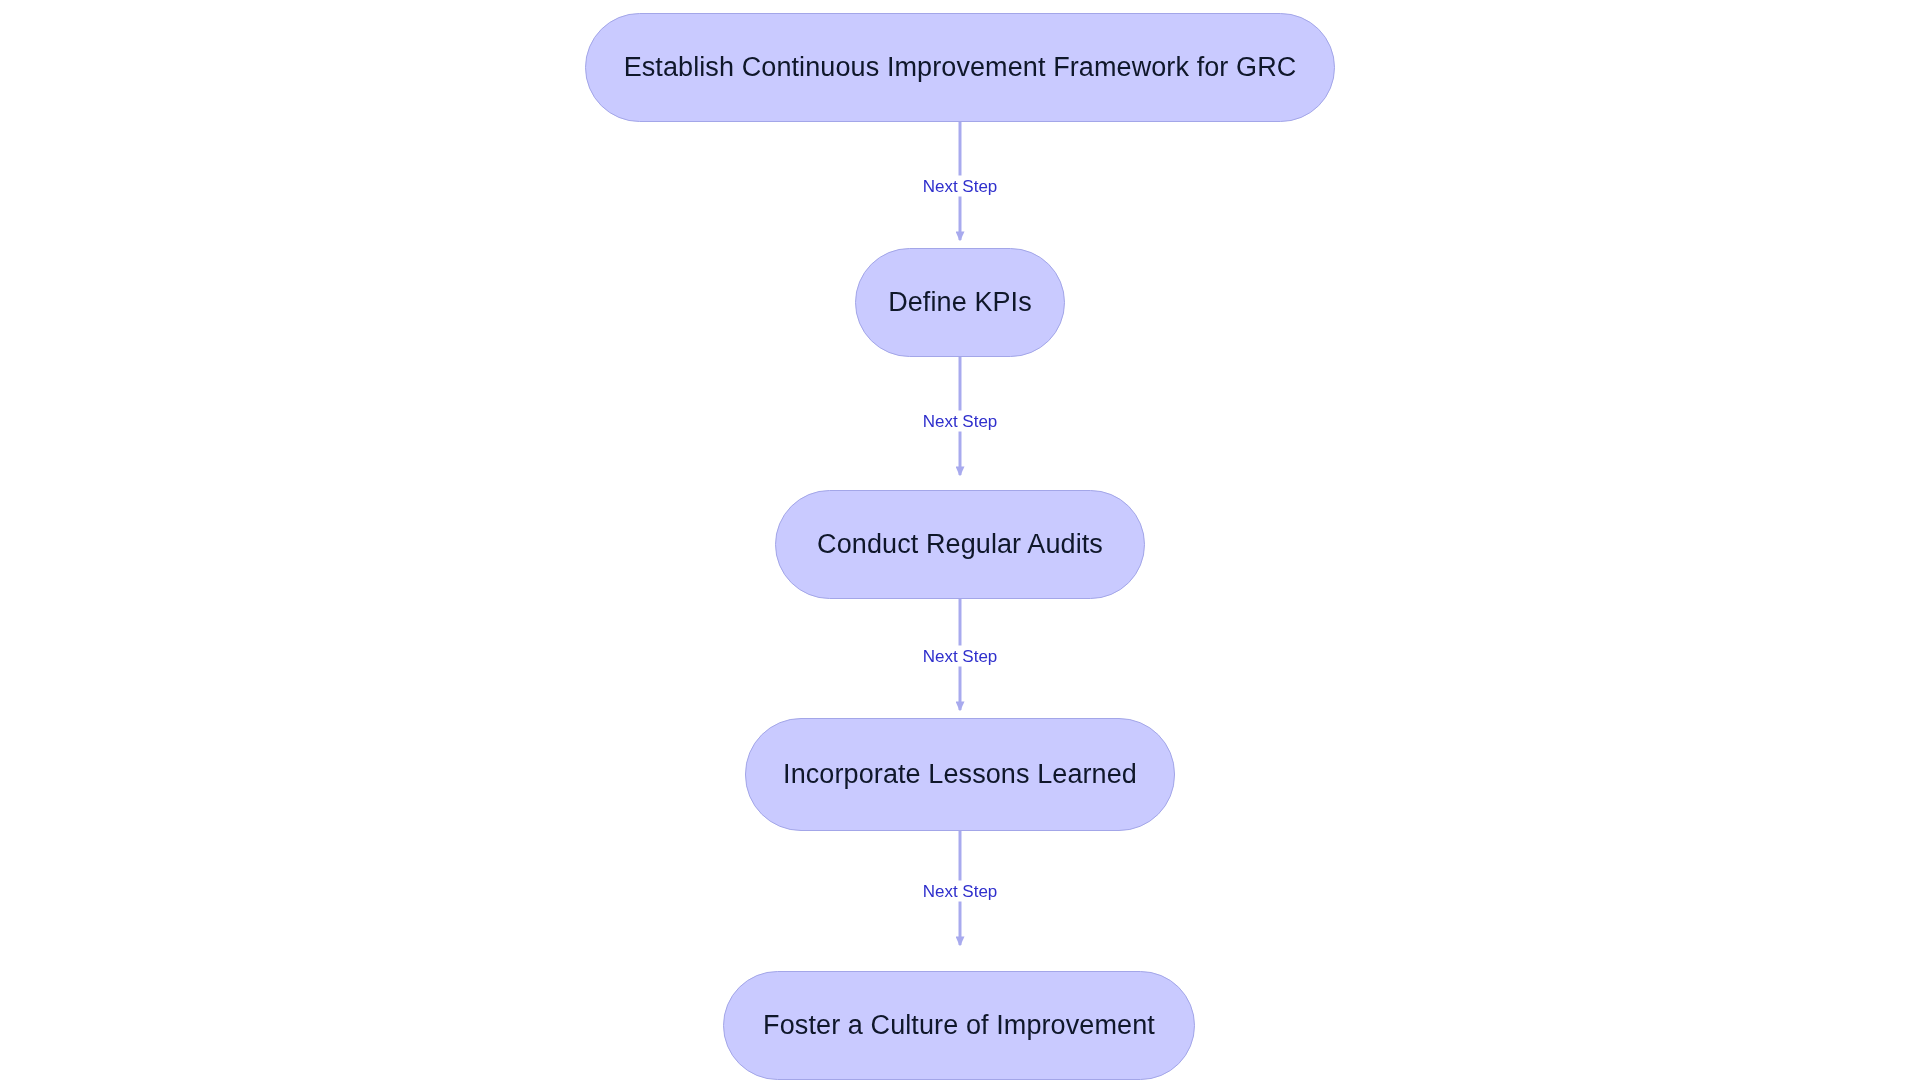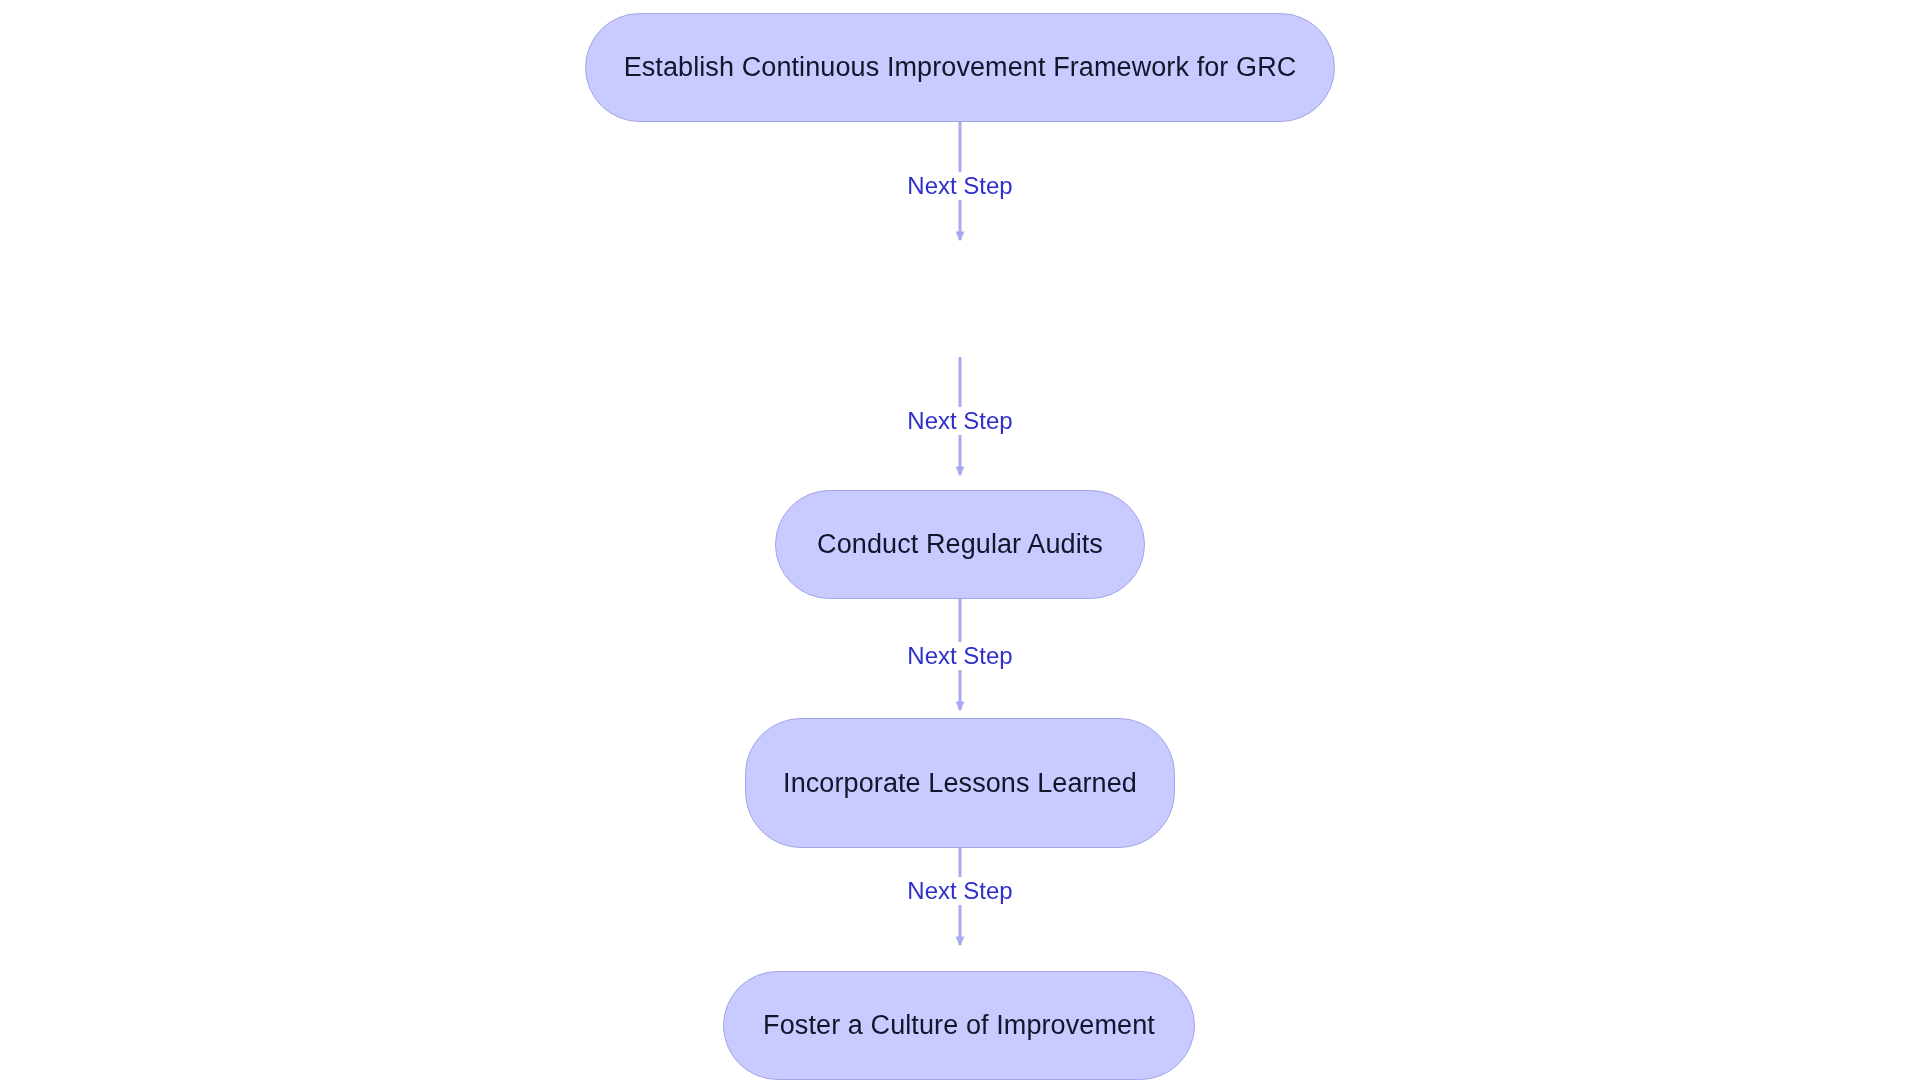--- a/index.html
+++ b/index.html
@@ -54,21 +54,21 @@
     font-size: 27px;
     line-height: 1;
     white-space: nowrap;
   }
 
   
   .edge-label {
     position: absolute;
     transform: translate(-50%, -50%);
     color: #2f2fcc;
-    font-size: 24px;
+    font-size: 17px;
     line-height: 1;
     white-space: nowrap;
     background: #ffffff;
     padding: 2px 6px;
   }
 </style>
 </head>
 <body>
 
 <div id="flow-root">
@@ -96,26 +96,29 @@
 
   <div class="edge-label" style="left:960px; top:186px;">Next Step</div>
   <div class="edge-label" style="left:960px; top:421px;">Next Step</div>
   <div class="edge-label" style="left:960px; top:656px;">Next Step</div>
   <div class="edge-label" style="left:960px; top:891px;">Next Step</div>
 
   <div class="node" style="left:585px; top:13px; width:750px; height:109px;">
     <span class="node-label">Establish Continuous Improvement Framework for GRC</span>
   </div>
 
+  <div class="node" style="left:855px; top:248px; width:210px; height:109px;">
+    <span class="node-label">Define KPIs</span>
+  </div>
 
   <div class="node" style="left:775px; top:483px; width:370px; height:109px;margin-top:7px;">
     <span class="node-label">Conduct Regular Audits</span>
   </div>
 
-  <div class="node" style="left:745px; top:718px; width:430px; height:130px;">
+  <div class="node" style="left:745px; top:718px; width:430px; height:113px;">
     <span class="node-label">Incorporate Lessons Learned</span>
   </div>
 
   <div class="node" style="left:723px; top:971px; width:472px; height:109px;">
     <span class="node-label">Foster a Culture of Improvement</span>
   </div>
 
 </div>
 
 </body></html>

